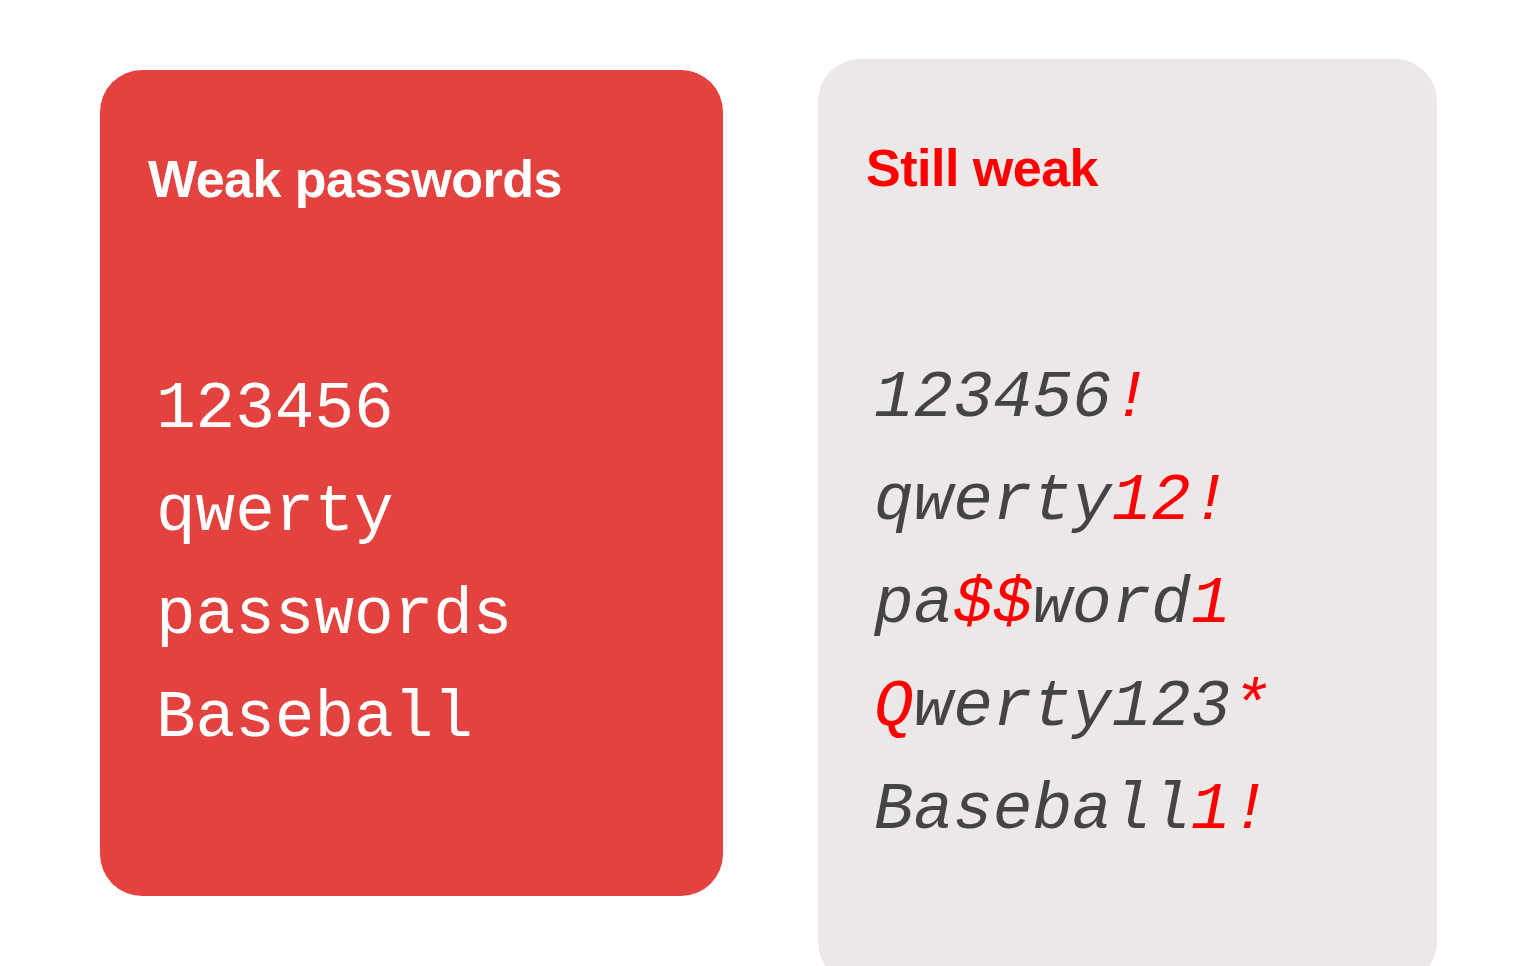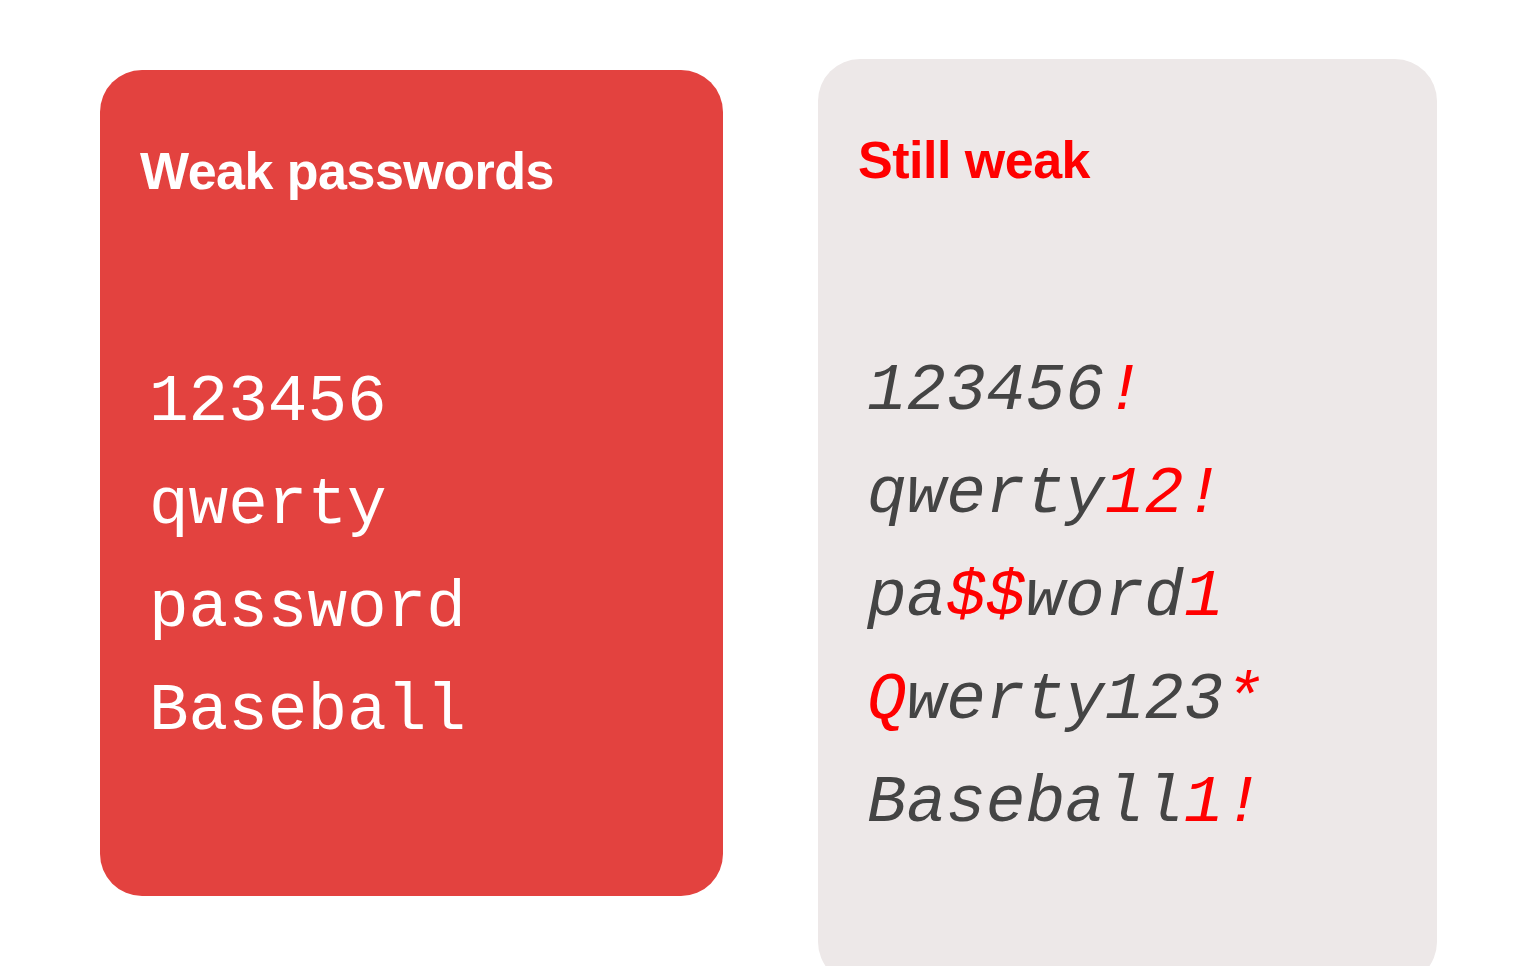--- a/index.html
+++ b/index.html
@@ -44,36 +44,36 @@
     width: 619px;
     height: 925px;
     background: #ede8e8;
     padding-left: 40px;
   }
 
   .card-title {
     position: absolute;
     left: 40px;
     top: 72px;
-    margin: 0;
+    margin: 8px;
     font-family: "Liberation Sans", sans-serif;
     font-weight: bold;
     font-size: 52px;
     line-height: 58px;
     letter-spacing: -0.5px;
     white-space: nowrap;
   }
   #card-weak .card-title { color: #ffffff; }
   #card-still .card-title { color: #ff0000; }
 
   .pw-list {
     position: absolute;
     left: 40px;
     top: 272px;
-    margin: 9px;
+    margin: 16px;
     padding: 0;
     list-style: none;
     font-family: "Liberation Mono", monospace;
     font-size: 66px;
     line-height: 103px;
     white-space: pre;
   }
   #card-weak .pw-list { color: #ffffff; }
   #card-still .pw-list { color: #444444; font-style: italic; }
 
@@ -86,21 +86,21 @@
   .seg-base { color: inherit; }
   .seg-accent { color: #ff0000; }
 </style>
 </head>
 <body>
 
 <div id="stage">
 
   <section class="card" id="card-weak">
     <h2 class="card-title">Weak passwords</h2>
-    <ul class="pw-list" id="weak-list"><li class="pw-item"><span class="seg-base">123456</span></li><li class="pw-item"><span class="seg-base">qwerty</span></li><li class="pw-item"><span class="seg-base">password</span></li><li class="pw-item"><span class="seg-base">Baseball</span></li></ul>
+    <ul class="pw-list" id="weak-list"><li class="pw-item"><span class="seg-base">123456</span></li><li class="pw-item"><span class="seg-base">qwerty</span></li><li class="pw-item"><span class="seg-base">passwords</span></li><li class="pw-item"><span class="seg-base">Baseball</span></li></ul>
   </section>
 
   <section class="card" id="card-still">
     <h2 class="card-title">Still weak</h2>
     <ul class="pw-list" id="still-list"><li class="pw-item"><span class="seg-base">123456</span><span class="seg-accent">!</span></li><li class="pw-item"><span class="seg-base">qwerty</span><span class="seg-accent">12!</span></li><li class="pw-item"><span class="seg-base">pa</span><span class="seg-accent">$$</span><span class="seg-base">word</span><span class="seg-accent">1</span></li><li class="pw-item"><span class="seg-accent">Q</span><span class="seg-base">werty123</span><span class="seg-accent">*</span></li><li class="pw-item"><span class="seg-base">Baseball</span><span class="seg-accent">1!</span></li></ul>
   </section>
 
 </div>
 
 </body></html>

